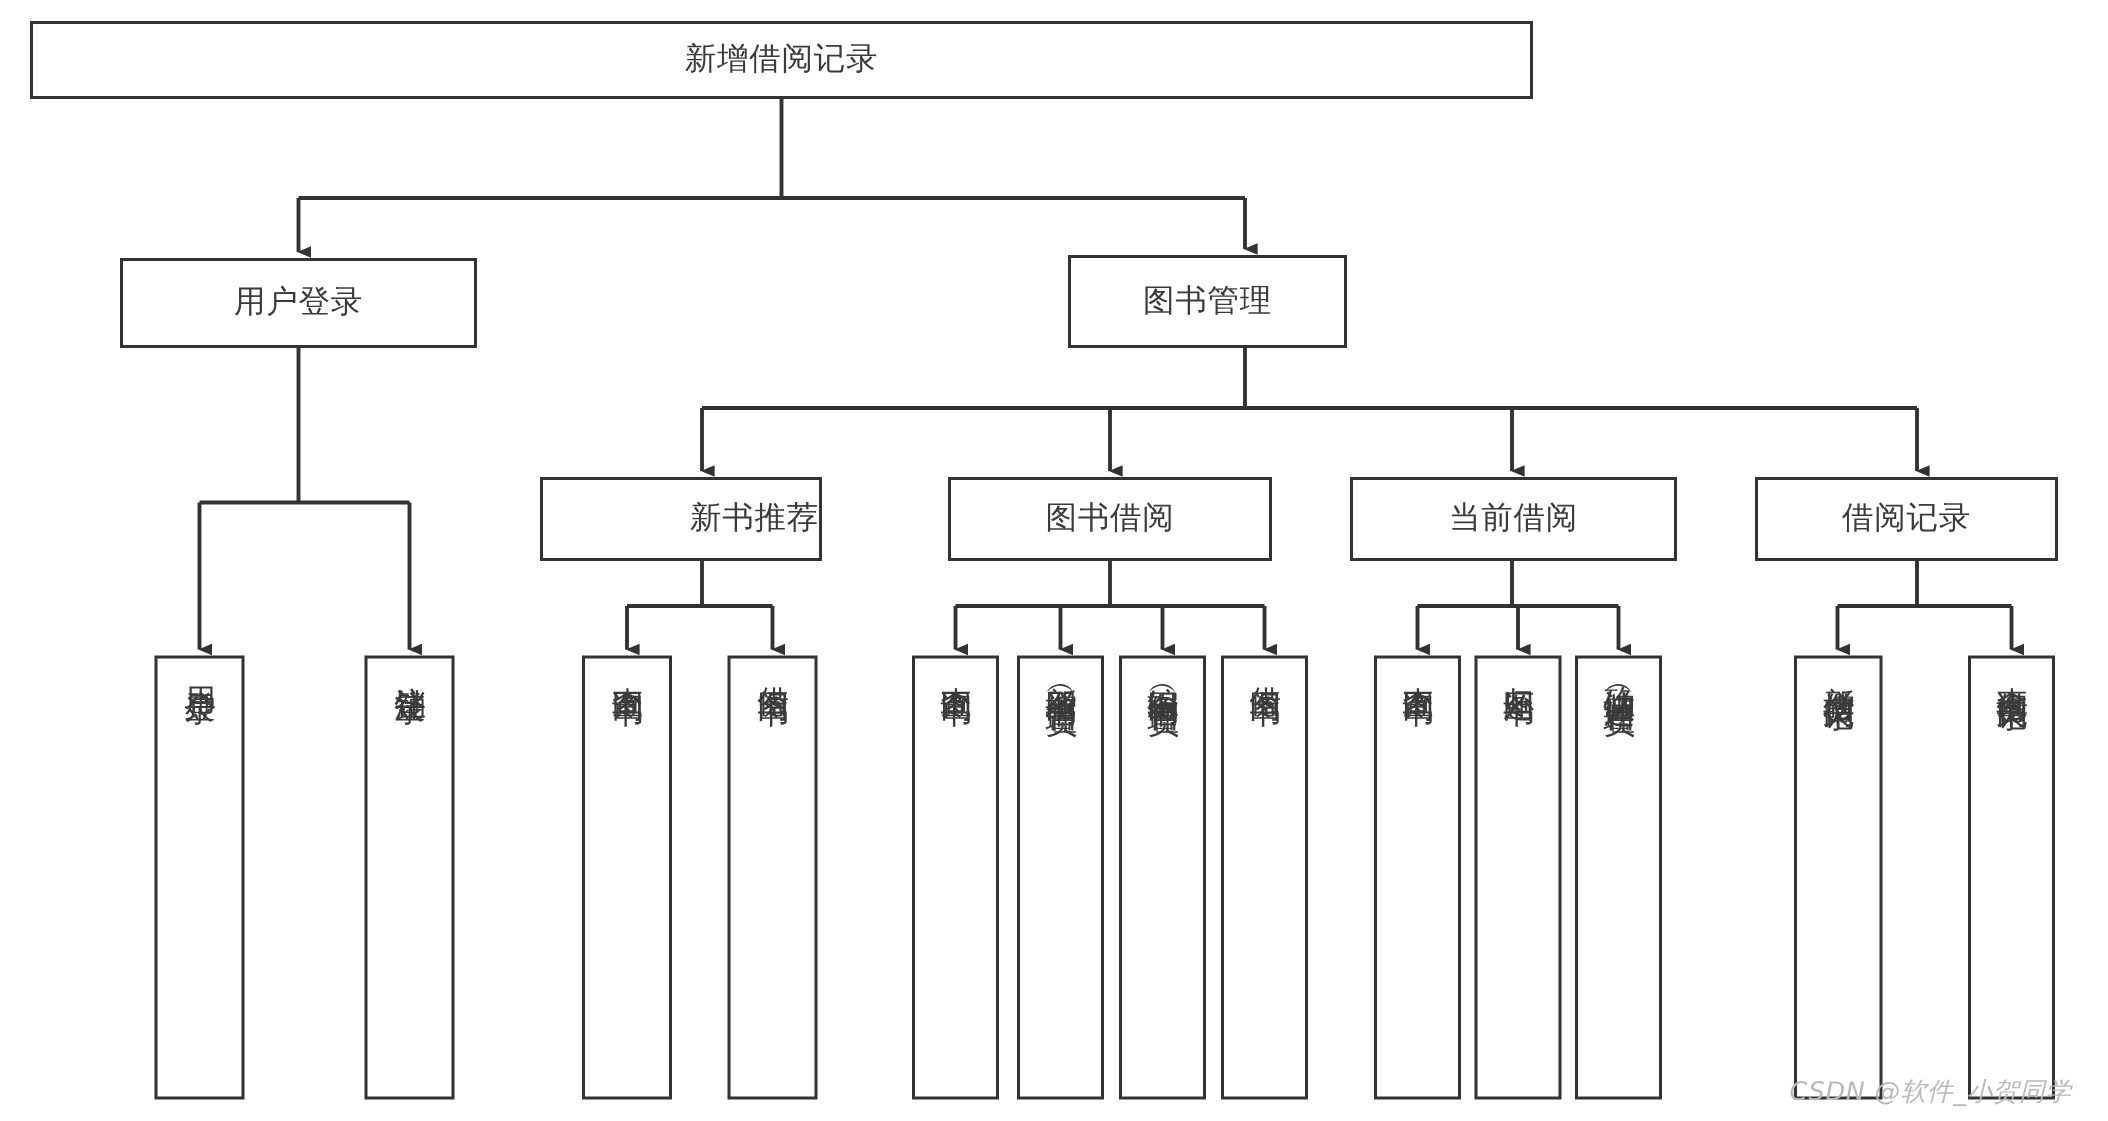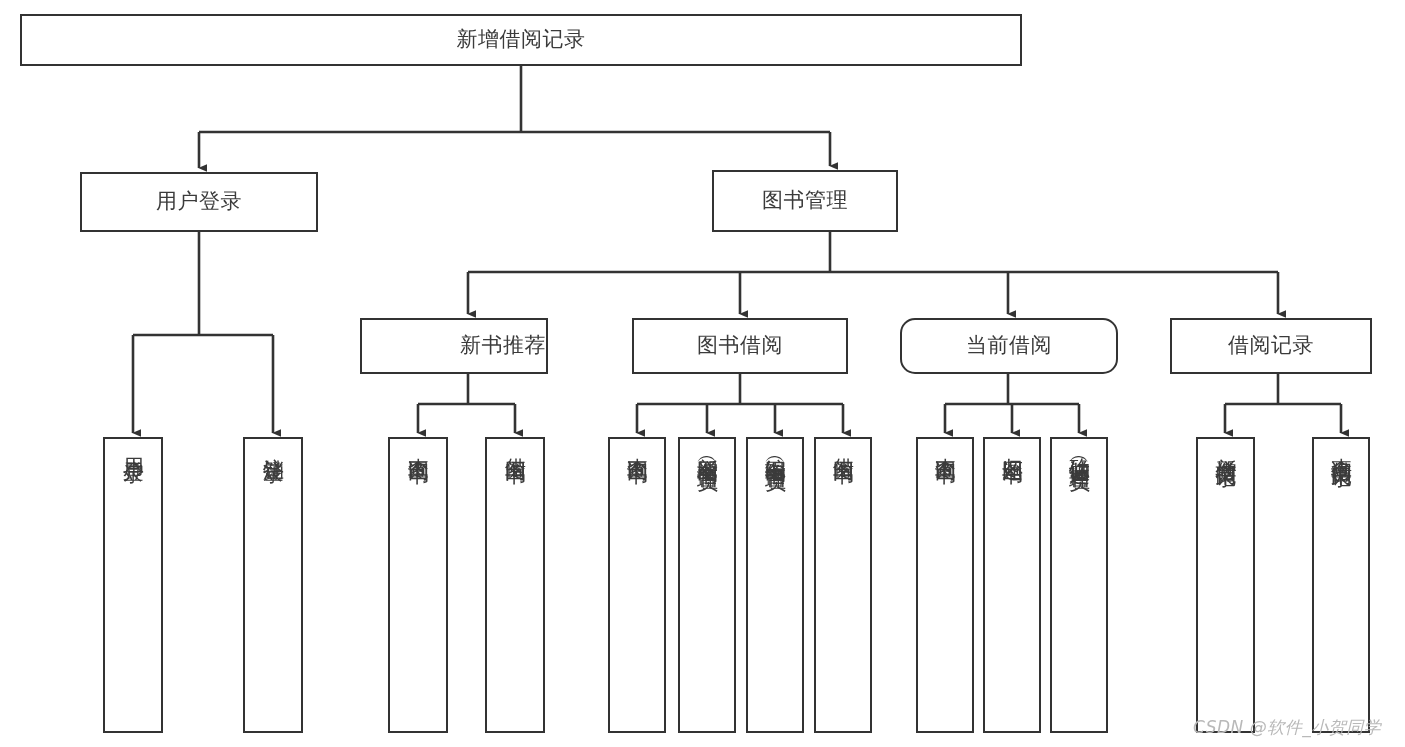--- a/index.html
+++ b/index.html
@@ -133,21 +133,21 @@
   <div class="node-box" style="left:712px; top:170px; width:186px; height:62px;">
     <span class="node-label">图书管理</span>
   </div>
 
   <div class="node-box" style="left:360px; top:318px; width:188px; height:56px;justify-content:flex-end;">
     <span class="node-label">新书推荐</span>
   </div>
   <div class="node-box" style="left:632px; top:318px; width:216px; height:56px;">
     <span class="node-label">图书借阅</span>
   </div>
-  <div class="node-box" style="left:900px; top:318px; width:218px; height:56px;border-radius:15px;">
+  <div class="node-box" style="left:900px; top:318px; width:218px; height:56px;">
     <span class="node-label">当前借阅</span>
   </div>
   <div class="node-box" style="left:1170px; top:318px; width:202px; height:56px;">
     <span class="node-label">借阅记录</span>
   </div>
 
   <div class="node-box vertical" style="left:103px; top:437px; width:60px; height:296px;">
     <span class="node-label">用户登录</span>
   </div>
   <div class="node-box vertical" style="left:243px; top:437px; width:60px; height:296px;">

